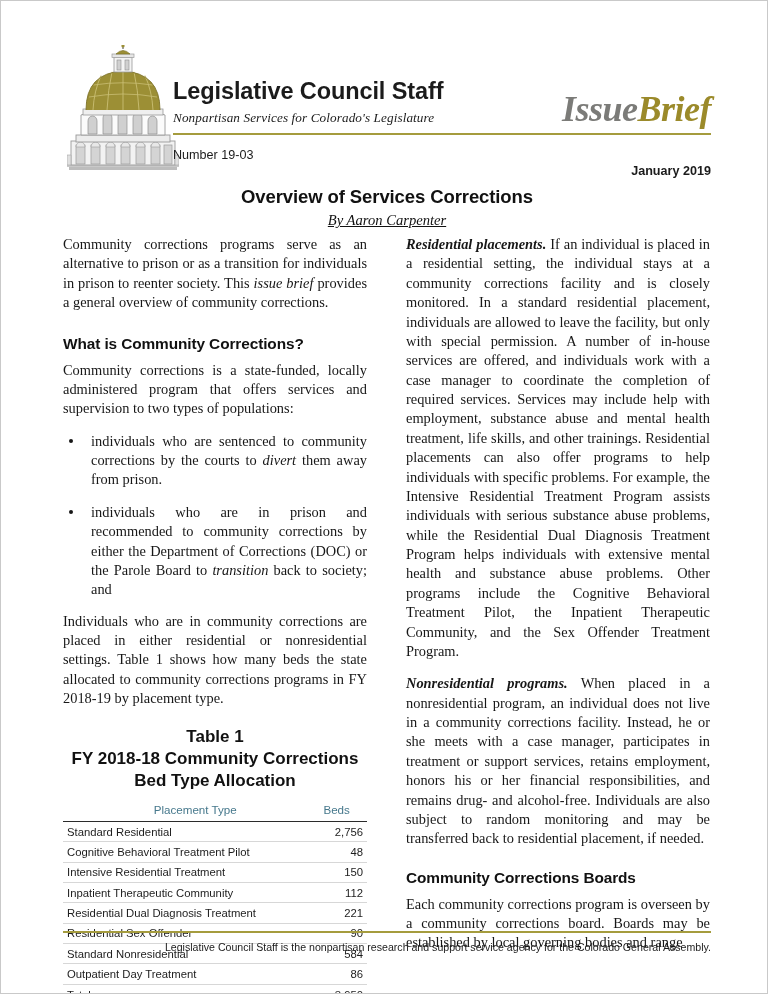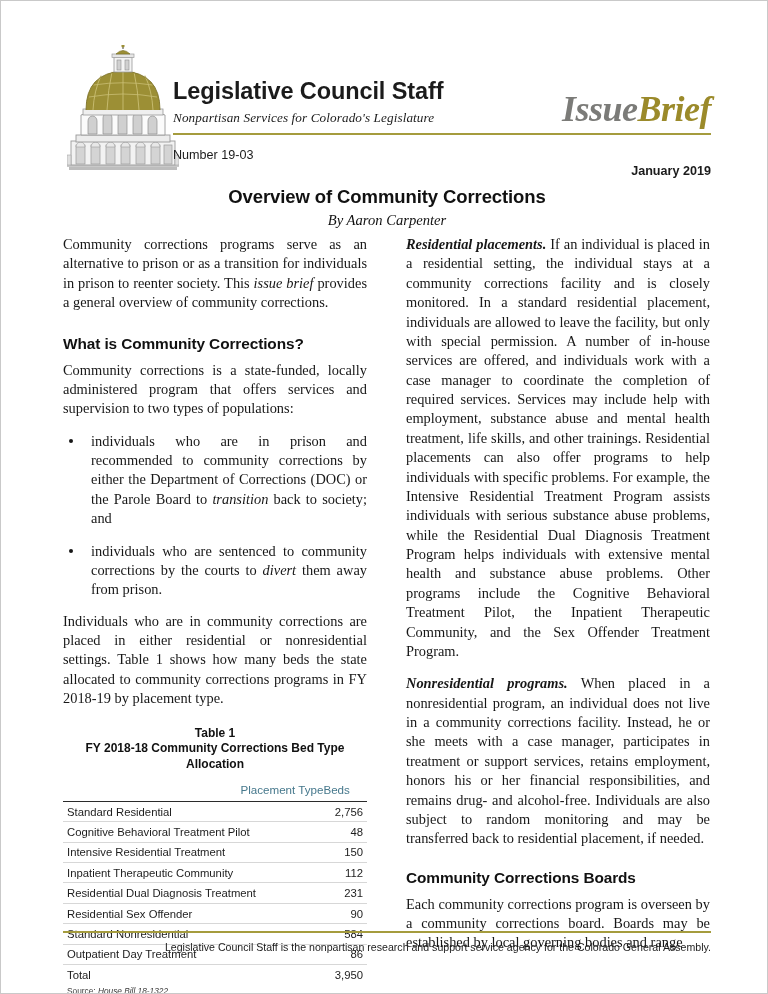--- a/index.html
+++ b/index.html
@@ -108,20 +108,21 @@
     color: #111;
     letter-spacing: -0.1px;
   }
   .doc-author {
     margin-top: 4px;
     text-align: center;
     font-family: "Liberation Serif", serif;
     font-style: italic;
     font-size: 14.6px;
     color: #111;
+    text-decoration: underline;
   }
 
   
   .columns {
     position: absolute;
     left: 0;
     top: 204px;
     width: 648px;
     display: flex;
     gap: 39px;
@@ -178,40 +179,40 @@
     height: 4px;
     background: #171717;
     border-radius: 50%;
   }
 
   
   .table-wrap { margin-top: 17px; }
   .tbl-caption {
     text-align: center;
     font-family: "Liberation Sans", sans-serif;
-    font-size: 12px;
+    font-size: 17px;
     font-weight: bold;
     color: #111;
     line-height: 1.32;
   }
   table.beds {
     width: 100%;
     border-collapse: collapse;
     margin-top: 8px;
     font-family: "Liberation Sans", sans-serif;
     font-size: 11.3px;
     color: #1d1d1d;
   }
   table.beds th {
     font-weight: normal;
     color: #46788c;
     padding: 2px 0 5px 0;
     font-size: 11.6px;
   }
-  table.beds th.lbl { text-align: right; padding-left: 4px; }
+  table.beds th.lbl { text-align: center; padding-left: 4px; }
   table.beds th.num { text-align: left; padding-right: 4px; }
   table.beds thead tr { border-bottom: 1.6px solid #2b2b2b; }
   table.beds td {
     padding: 3.7px 0;
     border-bottom: 0.8px solid #d7d7d7;
   }
   table.beds td.lbl { text-align: left; padding-left: 4px; }
   table.beds td.num { text-align: right; padding-right: 4px; }
   table.beds tr.total td {
     border-bottom: none;
@@ -336,40 +337,40 @@
       </div>
 
       <div class="issuebrief"><span class="ib-issue">Issue</span><span class="ib-brief">Brief</span></div>
 
       <div class="gold-rule"></div>
 
       <div class="issue-number">Number 19-03</div>
       <div class="issue-date">January 2019</div>
     </div>
 
-    <div class="doc-title">Overview of Community Corrections</div>
+    <div class="doc-title">Overview of Services Corrections</div>
     <div class="doc-author">By Aaron Carpenter</div>
 
     <div class="columns">
 
       <div class="col">
 
         <p class="bodytext"><span>Community corrections programs serve as an alternative to prison or as a transition for individuals in prison to reenter society.  This </span><em>issue brief</em><span> provides a general overview of community corrections.</span></p>
 
         <h2 class="sect first">What is Community Corrections?</h2>
 
         <p class="bodytext">Community corrections is a state-funded, locally administered program that offers services and supervision to two types of populations:</p>
 
         <ul class="bullets">
+          <li>
+            <span class="dot"></span><span>individuals who are sentenced to community corrections by the courts to </span><em>divert</em><span> them away from prison.</span>
+          </li>
           <li>
             <span class="dot"></span><span>individuals who are in prison and recommended to community corrections by either the Department of Corrections (DOC) or the Parole Board to </span><em>transition</em><span> back to society; and</span>
           </li>
-          <li>
-            <span class="dot"></span><span>individuals who are sentenced to community corrections by the courts to </span><em>divert</em><span> them away from prison.</span>
-          </li>
         </ul>
 
         <p class="bodytext tight">Individuals who are in community corrections are placed in either residential or nonresidential settings.  Table 1 shows how many beds the state allocated to community corrections programs in FY 2018-19 by placement type.</p>
 
         <div class="table-wrap">
           <div class="tbl-caption">Table 1</div>
           <div class="tbl-caption">FY 2018-18 Community Corrections Bed Type Allocation</div>
 
           <table class="beds">
             <thead>
@@ -390,21 +391,21 @@
               <tr>
                 <td class="lbl">Intensive Residential Treatment</td>
                 <td class="num">150</td>
               </tr>
               <tr>
                 <td class="lbl">Inpatient Therapeutic Community</td>
                 <td class="num">112</td>
               </tr>
               <tr>
                 <td class="lbl">Residential Dual Diagnosis Treatment</td>
-                <td class="num">231</td>
+                <td class="num">221</td>
               </tr>
               <tr>
                 <td class="lbl">Residential Sex Offender</td>
                 <td class="num">90</td>
               </tr>
               <tr>
                 <td class="lbl">Standard Nonresidential</td>
                 <td class="num">584</td>
               </tr>
               <tr>

